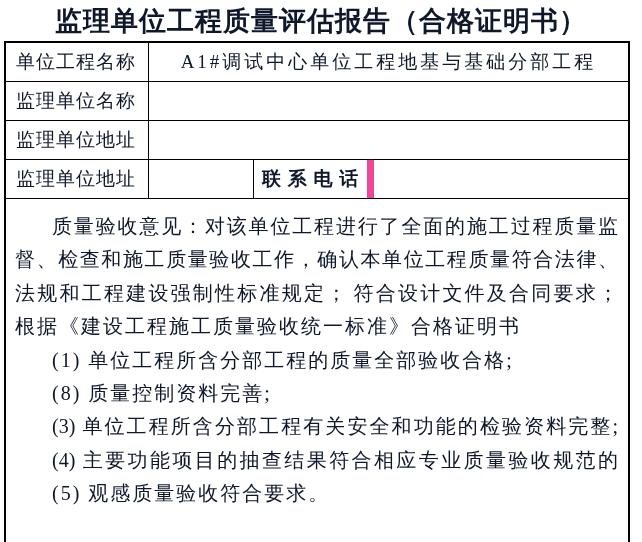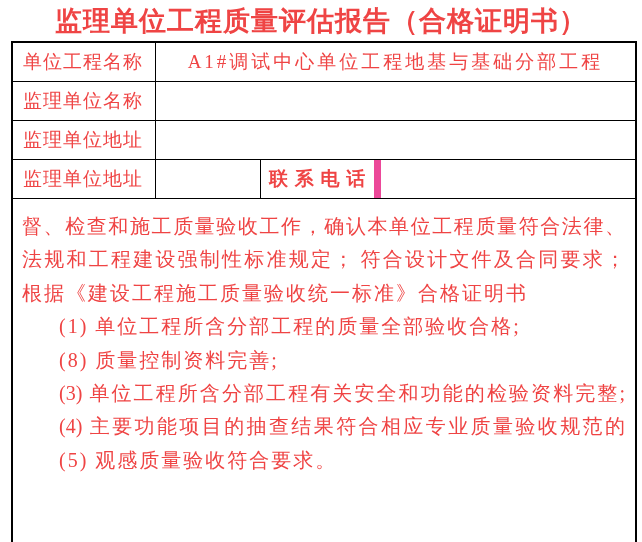--- a/index.html
+++ b/index.html
@@ -2,37 +2,37 @@
 <html><head>
 <meta charset="utf-8">
 <style>
   * { margin: 0; padding: 0; box-sizing: border-box; }
   html, body { background: #e8e8e8; }
   .page {
     position: relative;
     width: 642px;
     height: 542px;
     background: #ffffff;
-    color: #ef4444;
+    color: #0f172a;
     font-family: "Liberation Serif", "DejaVu Serif", serif;
     overflow: hidden;
     margin: 0 auto;
   }
   .title {
     margin-top: 3px;
     text-align: center;
     font-size: 27px;
     line-height: 36px;
     font-weight: 700;
     letter-spacing: 1px;
     white-space: nowrap;
   }
   .doc-table {
     position: absolute;
-    left: 11px;
+    left: 4px;
     top: 41px;
     width: 626px;
     height: 501px;
     border: 2px solid #000000;
     border-bottom: none;
   }
   .row {
     display: flex;
     height: 39px;
     border-bottom: 1px solid #000000;
@@ -107,20 +107,21 @@
     </div>
 
     <div class="row">
       <div class="cell label-cell">监理单位地址</div>
       <div class="cell value-small"></div>
       <div class="cell label-mid">联 系 电 话</div>
       <div class="cell value-cell"></div>
     </div>
 
     <div class="opinion">
+      <div class="oline ind jst">质量验收意见：对该单位工程进行了全面的施工过程质量监</div>
       <div class="oline jst">督、检查和施工质量验收工作，确认本单位工程质量符合法律、</div>
       <div class="oline jst">法规和工程建设强制性标准规定； 符合设计文件及合同要求；</div>
       <div class="oline">根据《建设工程施工质量验收统一标准》合格证明书</div>
       <div class="oline ind">(1) 单位工程所含分部工程的质量全部验收合格;</div>
       <div class="oline ind">(8) 质量控制资料完善;</div>
       <div class="oline ind jst">(3) 单位工程所含分部工程有关安全和功能的检验资料完整;</div>
       <div class="oline ind jst">(4) 主要功能项目的抽查结果符合相应专业质量验收规范的</div>
       <div class="oline ind">(5) 观感质量验收符合要求。</div>
     </div>
 

